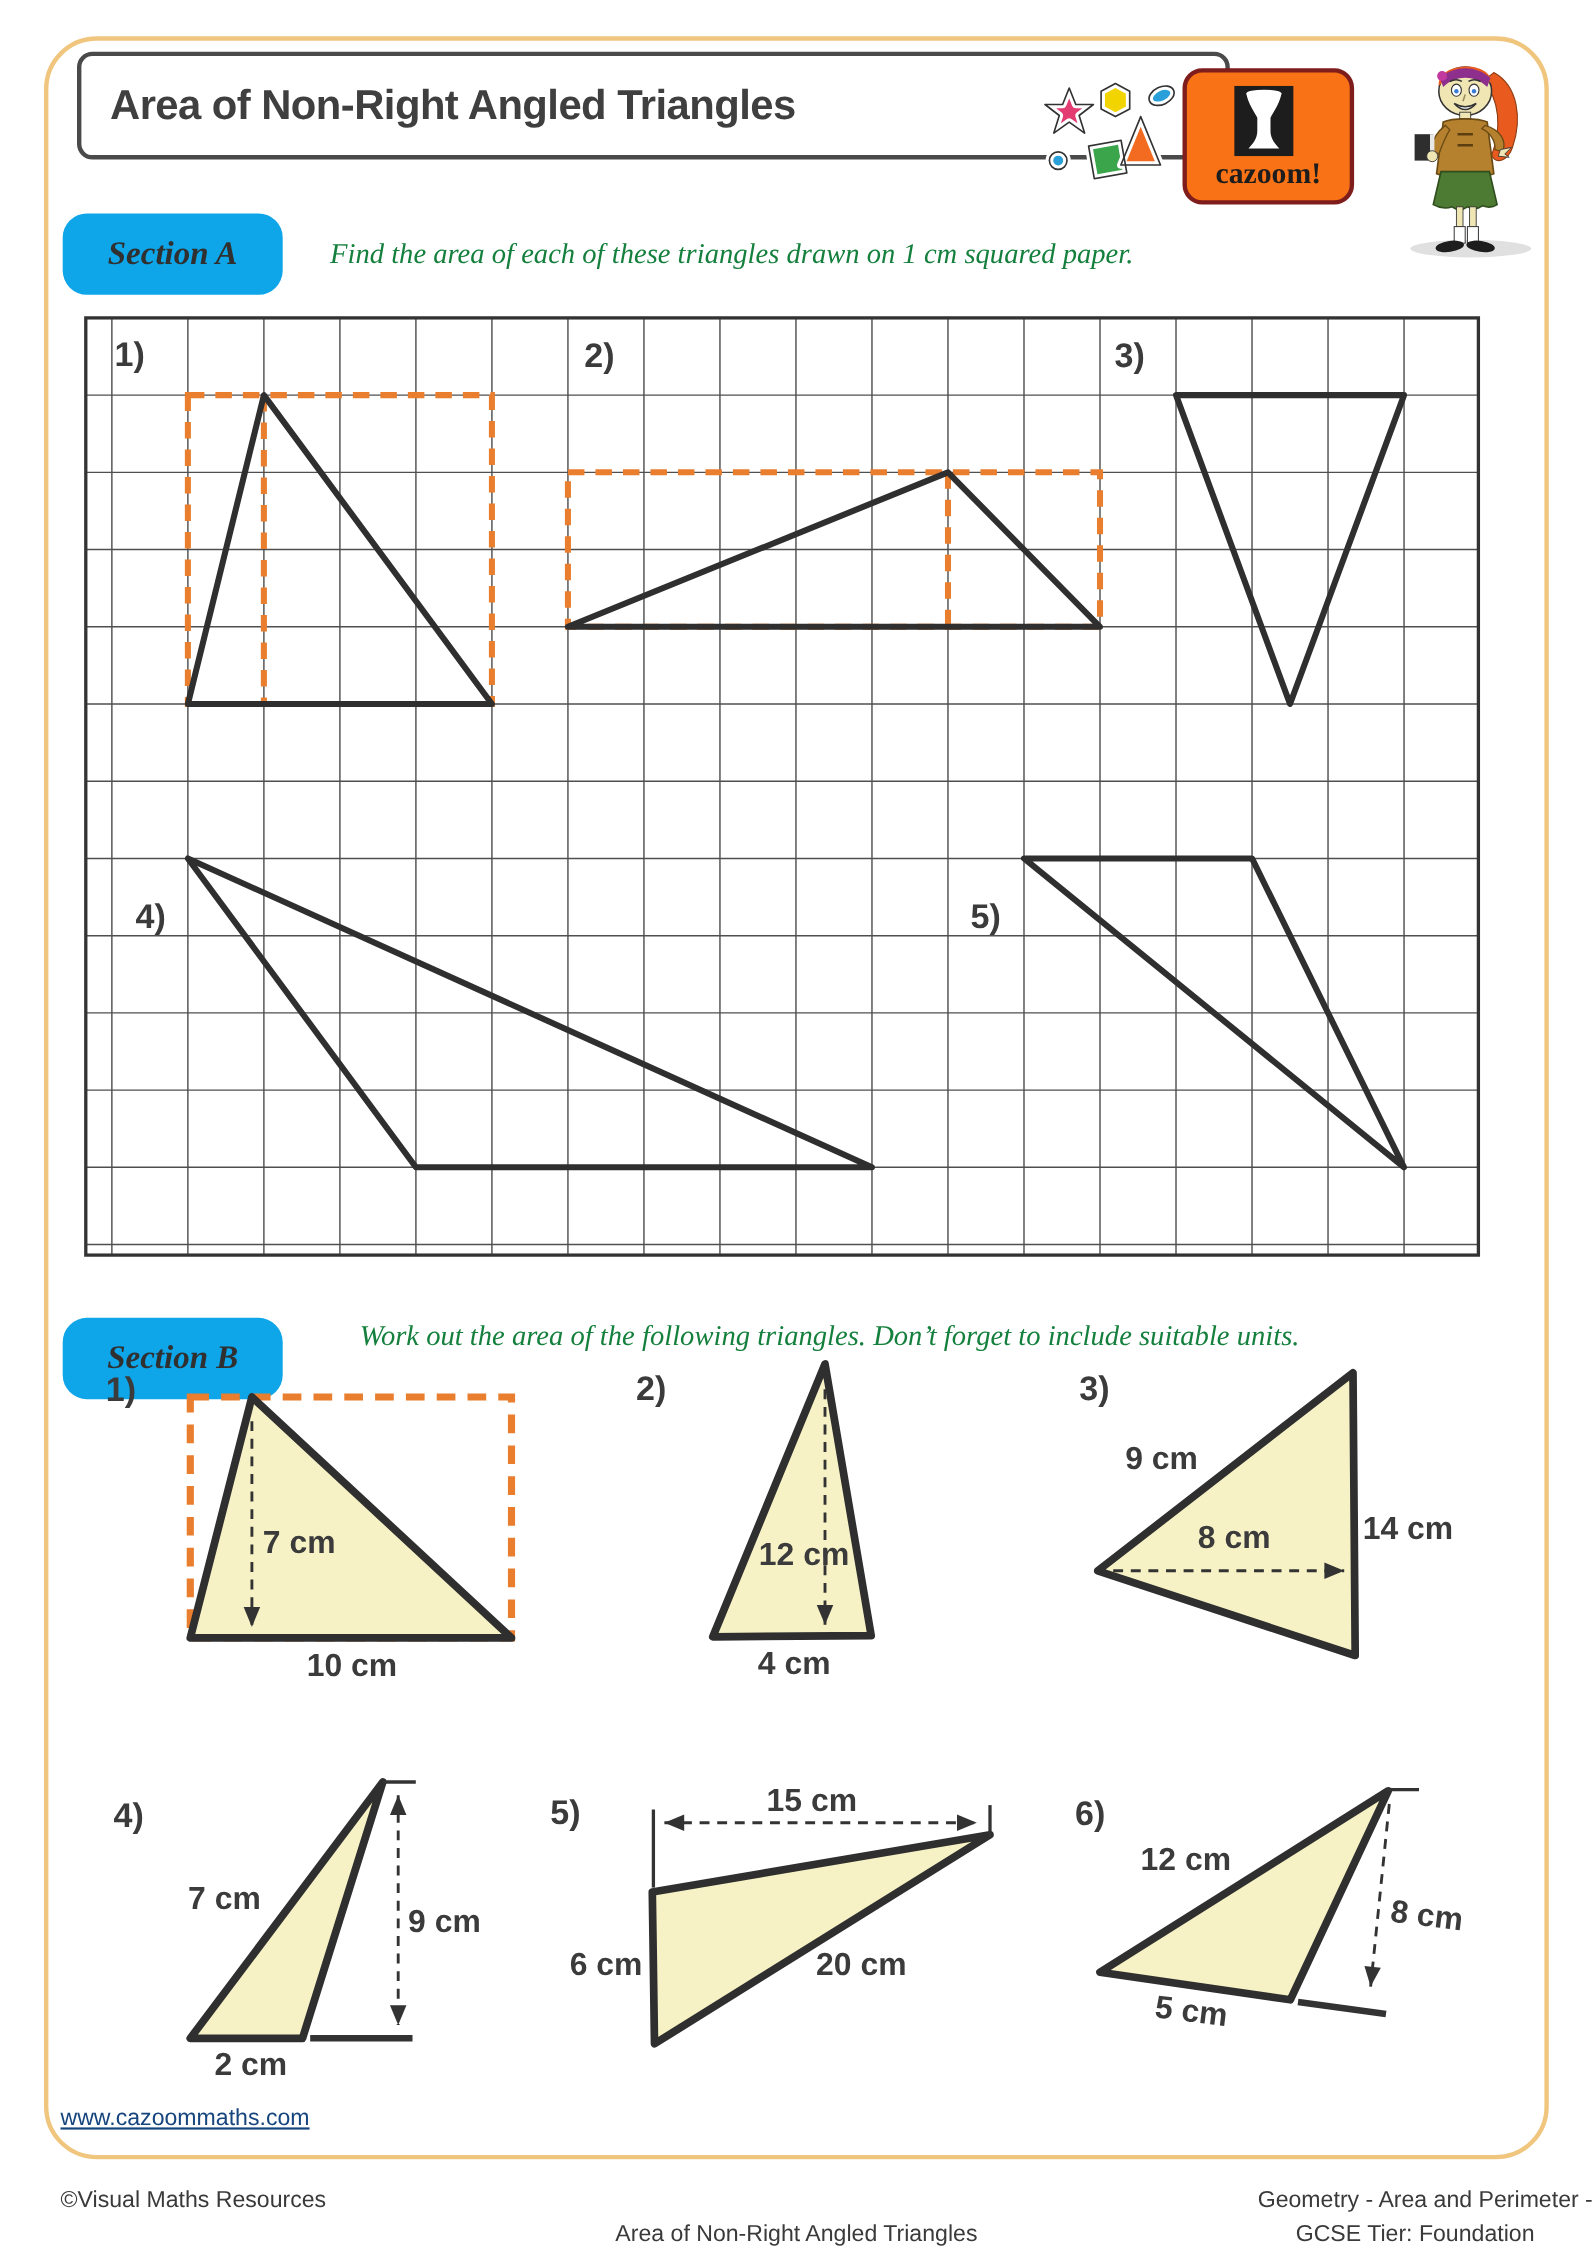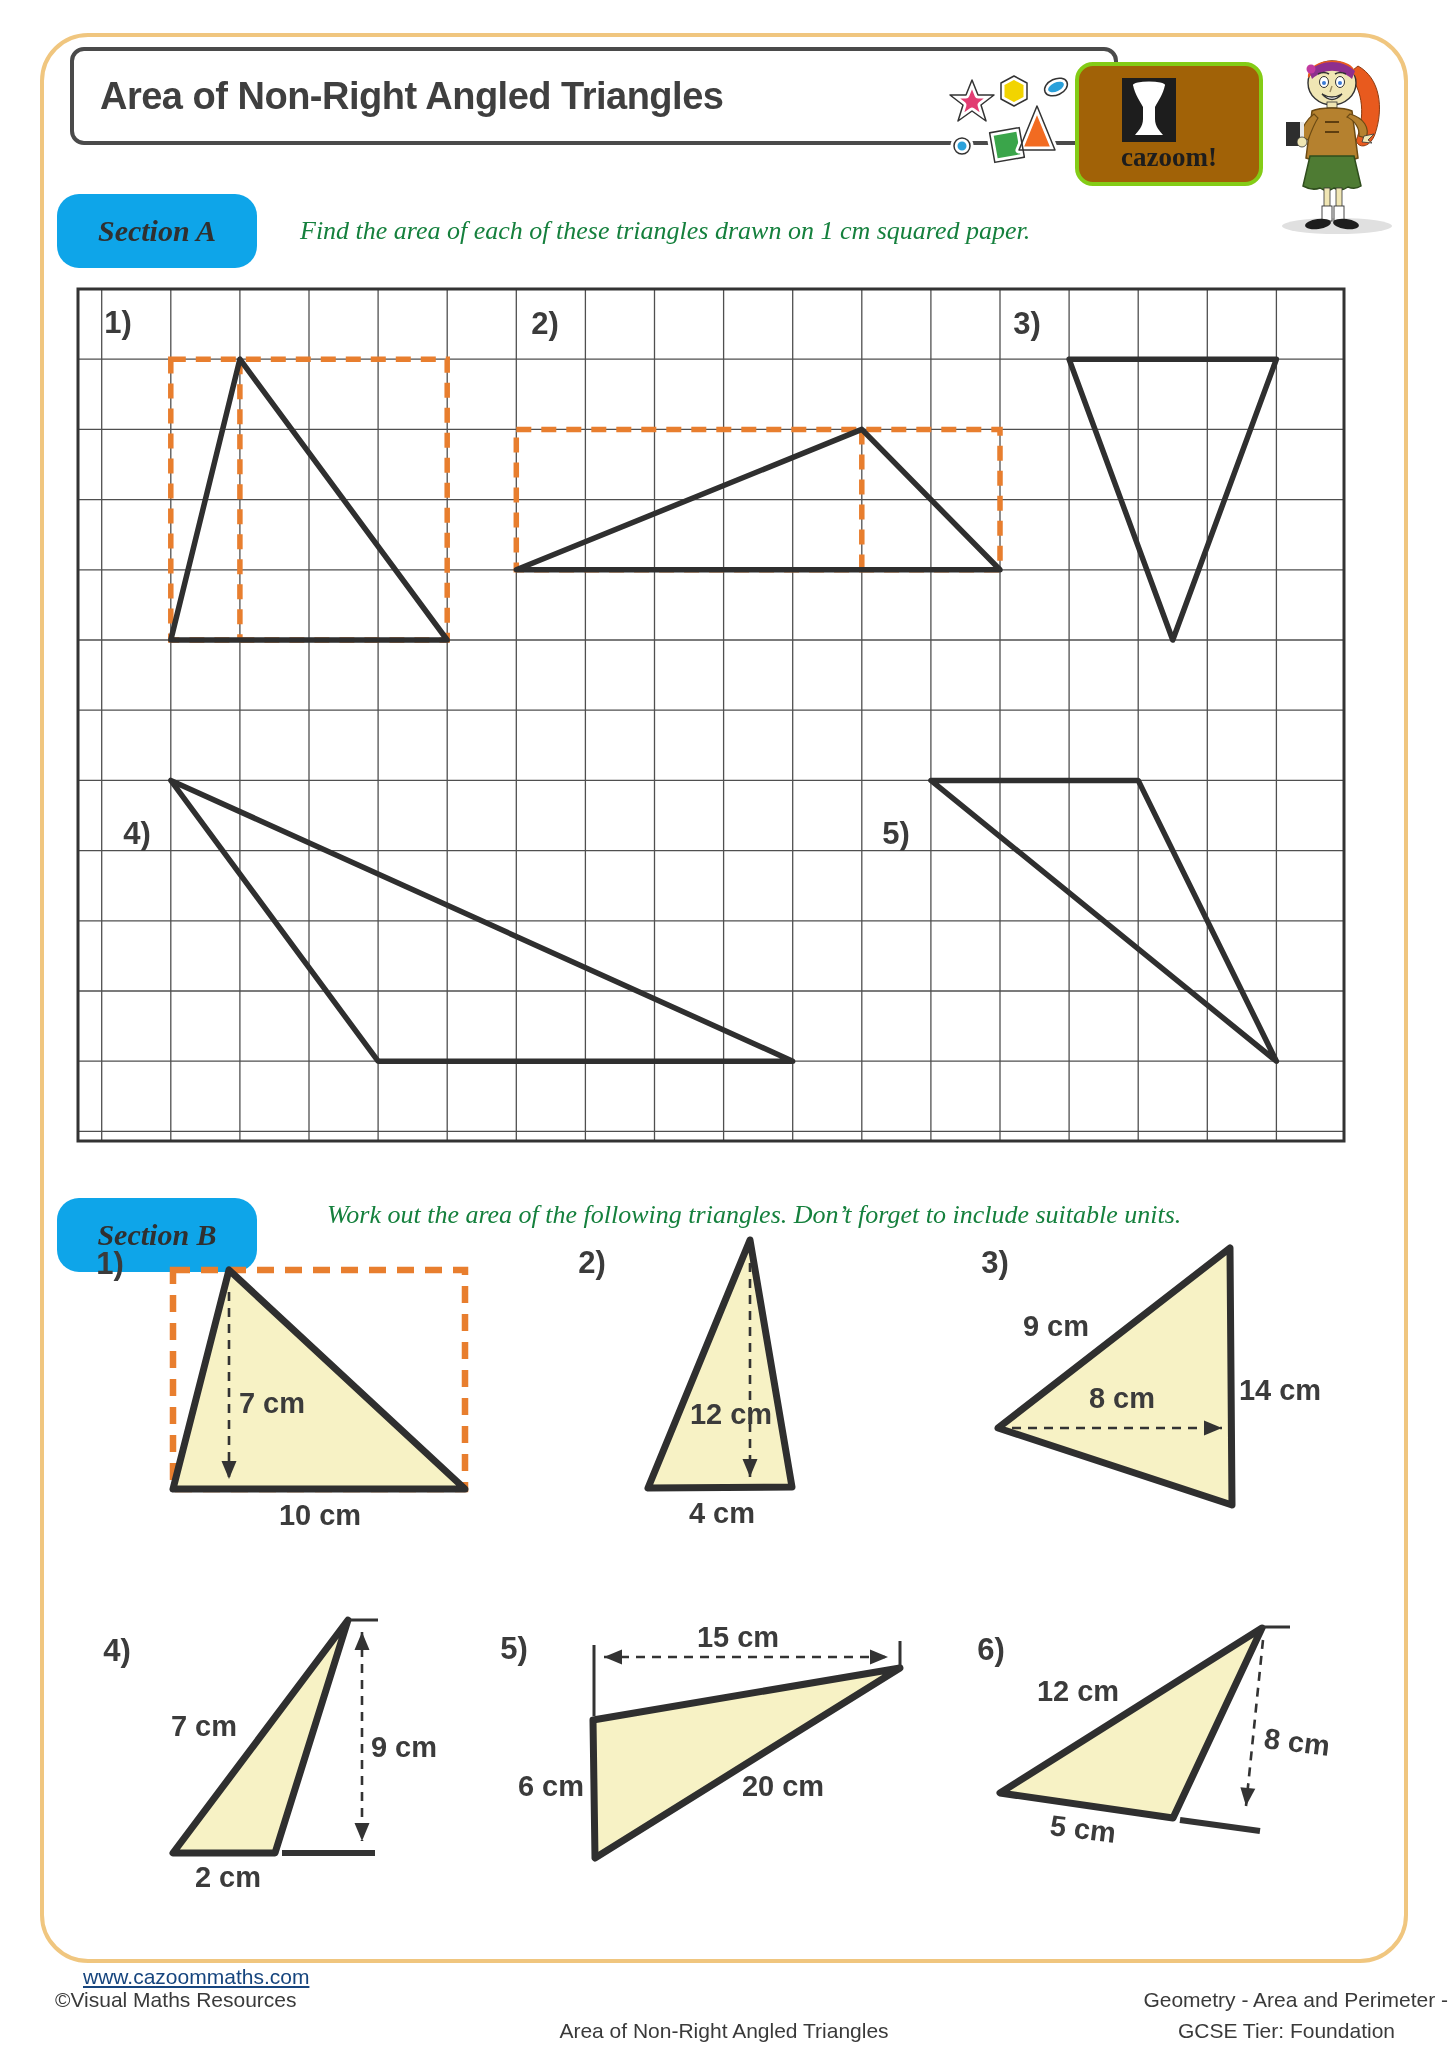--- a/index.html
+++ b/index.html
@@ -5,22 +5,22 @@
   html,body{margin:0;padding:0;}
   body{width:1448px;height:2048px;position:relative;background:#ffffff;
        font-family:"Liberation Sans",sans-serif;overflow:hidden;}
   .abs{position:absolute;}
   .page-border{left:40px;top:33px;width:1360px;height:1922px;
     border:4px solid #F0C67F;border-radius:48px;}
   .title-box{left:70px;top:47px;width:1040px;height:90px;background:#fff;
     border:4px solid #4A4A4A;border-radius:14px;}
   .title-text{position:absolute;left:26px;top:0;height:90px;line-height:90px;
     font-size:38px;font-weight:bold;color:#3F3F3F;letter-spacing:-0.5px;white-space:nowrap;}
-  .logo-box{left:1075px;top:62px;width:148px;height:116px;background:#a16207;
-    border:4px solid #84cc16;border-radius:18px;padding-left:32px;}
+  .logo-box{left:1075px;top:62px;width:148px;height:116px;background:#f97316;
+    border:4px solid #7f1d1d;border-radius:18px;}
   .logo-text{position:absolute;left:0;right:0;top:76px;text-align:center;
     font-family:"Liberation Serif",serif;font-weight:bold;font-size:27px;color:#1d1d1d;}
   .section-label{width:200px;height:74px;background:#0ea5e9;border-radius:22px;
     text-align:center;line-height:74px;font-family:"Liberation Serif",serif;
     font-style:italic;font-weight:bold;font-size:30px;color:#303030;}
   .instruction{height:74px;line-height:74px;font-family:"Liberation Serif",serif;
     font-style:italic;font-size:26px;color:#15803d;white-space:nowrap;}
   .footer{font-size:21px;color:#3A3A3A;white-space:nowrap;}
   .footer a{color:#16457E;text-decoration:underline;}
   #figures text{font-family:"Liberation Sans",sans-serif;font-weight:700;fill:#3B3B3B;}
@@ -217,18 +217,18 @@
       <line x1="1260" y1="1627" x2="1290" y2="1627" stroke="#333333" stroke-width="3"></line>
       <line x1="1180" y1="1820" x2="1260" y2="1831" stroke="#333333" stroke-width="6"></line>
       <text x="1078" y="1691" font-size="29" text-anchor="middle" dominant-baseline="central">12 cm</text>
       <text x="1083" y="1829" font-size="29" text-anchor="middle" dominant-baseline="central" transform="rotate(7 1083 1829)">5 cm</text>
       <text x="1297" y="1742" font-size="29" text-anchor="middle" dominant-baseline="central" transform="rotate(7 1297 1742)">8 cm</text>
       <text x="991" y="1649" font-size="31" text-anchor="middle" dominant-baseline="central">6)</text>
     </g>
   </svg>
 
 <div class="abs footer" style="left:55px;top:1988px;">©Visual Maths Resources</div>
-<div class="abs footer" style="left:55px;top:1965px;margin-left:28px;">
+<div class="abs footer" style="left:55px;top:1914px;">
   <a href="#">www.cazoommaths.com</a>
 </div>
 <div class="abs footer" style="left:0;right:0;top:1988px;text-align:right;">Geometry - Area and Perimeter -</div>
 <div class="abs footer" style="left:0;right:0;top:2019px;text-align:center;">Area of Non-Right Angled Triangles</div>
 <div class="abs footer" style="right:53px;top:2019px;">GCSE Tier: Foundation</div>
 
 </body></html>

